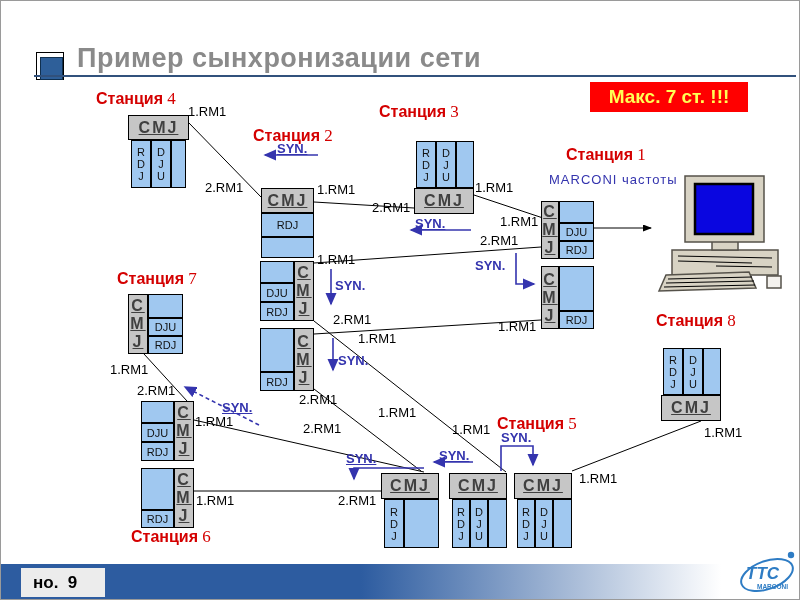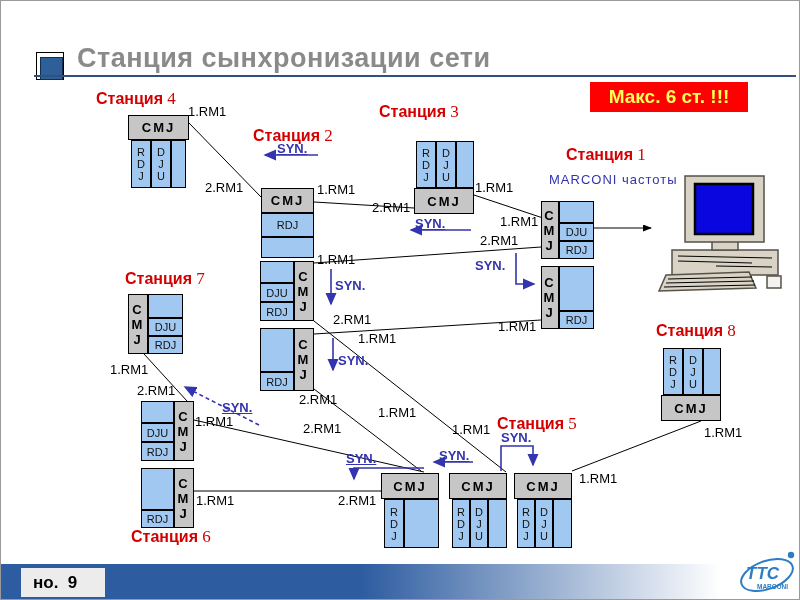--- a/index.html
+++ b/index.html
@@ -11,21 +11,21 @@
   .title-rule{position:absolute;left:33px;top:74px;width:762px;height:2px;background:#31517c;}
   .page-title{position:absolute;left:76px;top:42px;font-size:27px;font-weight:bold;color:#8a8a8a;letter-spacing:.5px;white-space:nowrap;}
   
   .warn{position:absolute;left:589px;top:81px;width:158px;height:30px;background:#FF0000;
         color:#FFFF55;font-size:19px;font-weight:bold;text-align:center;line-height:30px;white-space:pre;}
   
   .blk{position:absolute;}
   .cell{position:absolute;box-sizing:border-box;border:1px solid #000;color:#111;
         font-size:11px;display:flex;align-items:center;justify-content:center;text-align:center;
         white-space:pre-line;}
-  .cell.hdr{font-weight:bold;font-size:13px;letter-spacing:2px;color:#000000;}
+  .cell.hdr{font-weight:bold;font-size:16px;letter-spacing:2px;color:#404040;text-decoration:underline;}
   .stlbl{position:absolute;color:#D40000;font-size:16px;font-weight:bold;white-space:nowrap;}
   .stlbl .num{font-weight:normal;font-family:"Liberation Serif",serif;font-size:17px;}
   .edge{position:absolute;color:#000;font-size:13px;white-space:nowrap;}
   .syn{position:absolute;color:#3434AE;font-size:13px;font-weight:bold;white-space:nowrap;}
   .syn.und{text-decoration:underline;}
   .master{position:absolute;left:548px;top:171px;color:#3434AE;font-size:13px;letter-spacing:1px;white-space:nowrap;}
   #wires{position:absolute;left:0;top:0;width:800px;height:600px;pointer-events:none;}
   
   .footer-bar{position:absolute;left:0;top:563px;width:800px;height:37px;
     background:linear-gradient(90deg,#2D5CA0 0%,#2D5CA0 45%,#ffffff 90%);}
@@ -36,23 +36,23 @@
   .logo{position:absolute;left:736px;top:547px;width:62px;height:52px;}
 </style>
 </head>
 <body>
 
 <div class="slide" id="canvas">
 
   <div class="title-sq-outer"></div>
   <div class="title-sq"></div>
   <div class="title-rule"></div>
-  <div class="page-title">Станция сынхронизации сети</div>
-
-  <div class="warn">Макс. 6 ст. !!!</div>
+  <div class="page-title">Пример сынхронизации сети</div>
+
+  <div class="warn">Макс. 7 ст. !!!</div>
 
   <div class="master">MARCONI частоты</div>
 
   <svg id="wires" viewBox="0 0 800 600">
     <defs>
       <marker id="ak" markerWidth="9" markerHeight="7" refX="8" refY="3.5" orient="auto">
         <path d="M0,0 L9,3.5 L0,7 z" fill="#000"></path>
       </marker>
       <marker id="ab" markerWidth="8" markerHeight="7" refX="7" refY="3.5" orient="auto">
         <path d="M0,0 L8,3.5 L0,7 z" fill="#3434AE"></path>
@@ -222,22 +222,22 @@
       <div class="cell" style="left: 22px; top: 0px; width: 20px; height: 47px; background: rgb(160, 200, 240);">D
 J
 U</div>
       <div class="cell" style="left: 42px; top: 0px; width: 18px; height: 47px; background: rgb(160, 200, 240);"></div>
       <div class="cell hdr" style="left: 0px; top: 47px; width: 60px; height: 26px; background: rgb(198, 198, 198);">CMJ</div>
     </div>
     <div class="stlbl" style="left: 95px; top: 88px;"><span>Станция</span><span class="num"> 4</span></div>
     <div class="stlbl" style="left: 252px; top: 125px;"><span>Станция</span><span class="num"> 2</span></div>
     <div class="stlbl" style="left: 378px; top: 101px;"><span>Станция</span><span class="num"> 3</span></div>
     <div class="stlbl" style="left: 565px; top: 144px;"><span>Станция</span><span class="num"> 1</span></div>
-    <div class="stlbl" style="left: 124px; top: 268px; text-align: right;"><span>Станция</span><span class="num"> 7</span></div>
-    <div class="stlbl" style="left: 655px; top: 320px;"><span>Станция</span><span class="num"> 8</span></div>
+    <div class="stlbl" style="left: 116px; top: 268px; text-align: right;"><span>Станция</span><span class="num"> 7</span></div>
+    <div class="stlbl" style="left: 655px; top: 310px;"><span>Станция</span><span class="num"> 8</span></div>
     <div class="stlbl" style="left: 496px; top: 413px;"><span>Станция</span><span class="num"> 5</span></div>
     <div class="stlbl" style="left: 130px; top: 526px;"><span>Станция</span><span class="num"> 6</span></div>
     <div class="edge" style="left: 187px; top: 103px;">1.RM1</div>
     <div class="edge" style="left: 204px; top: 179px;">2.RM1</div>
     <div class="edge" style="left: 316px; top: 181px;">1.RM1</div>
     <div class="edge" style="left: 371px; top: 199px;">2.RM1</div>
     <div class="edge" style="left: 474px; top: 179px;">1.RM1</div>
     <div class="edge" style="left: 499px; top: 213px;">1.RM1</div>
     <div class="edge" style="left: 479px; top: 232px;">2.RM1</div>
     <div class="edge" style="left: 316px; top: 251px;">1.RM1</div>

